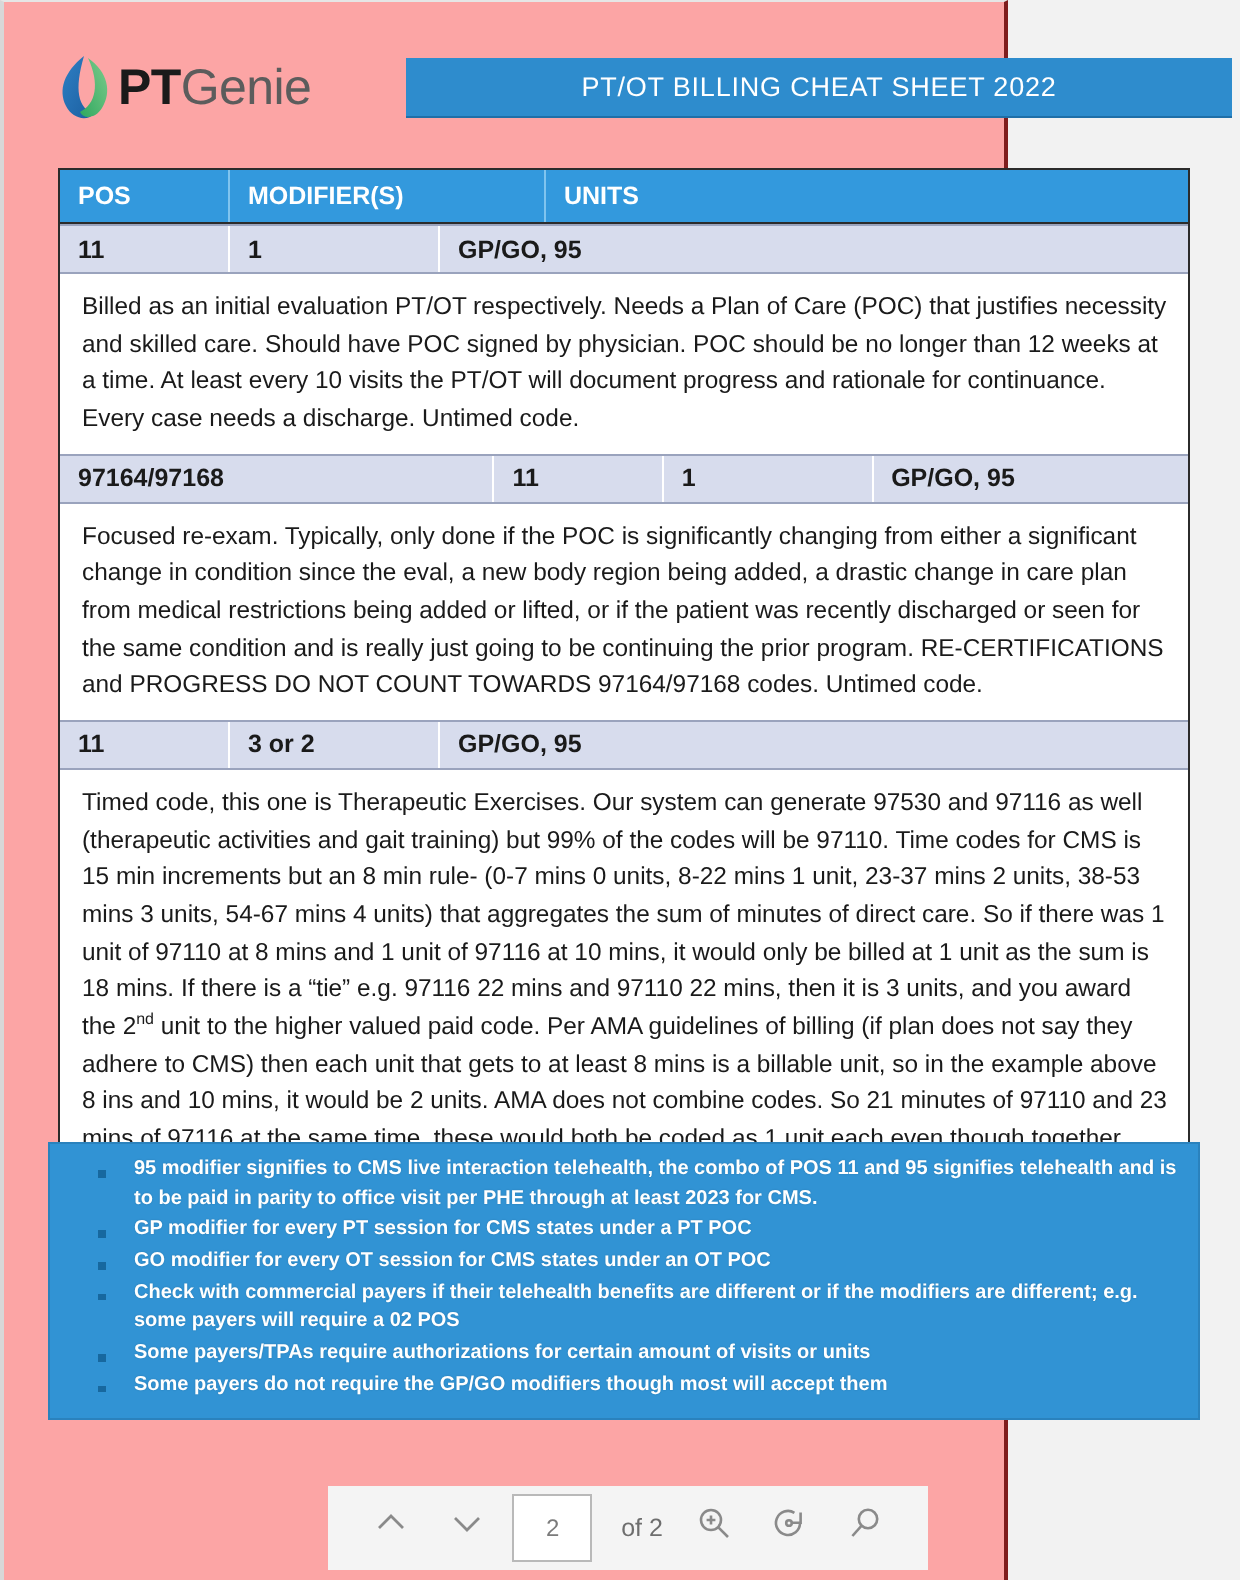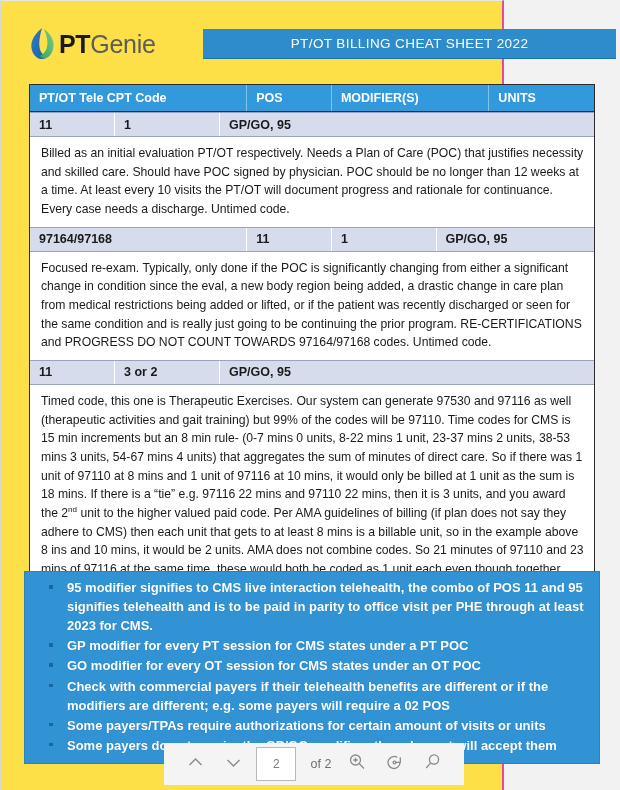--- a/index.html
+++ b/index.html
@@ -7,23 +7,23 @@
     margin: 0; padding: 0;
     width: 620px; height: 790px;
     background: #f2f2f2;
     font-family: "Liberation Sans", sans-serif;
     overflow: hidden;
   }
 
   #viewer {
     position: relative;
     width: 504px; height: 790px;
-    background: #fde047;
+    background: #fca5a5;
     border-left: 2px solid #d8d8d8;
-    border-right: 2px solid #ec4899;
+    border-right: 2px solid #7f1d1d;
     border-top: 1px solid #e6e6e6;
   }
 
   
   .header-row {
     position: absolute;
     left: 0; top: 14px;
     width: 620px; height: 58px;
     display: flex;
     align-items: center;
@@ -122,21 +122,21 @@
     width: 576px;
     background: #3193d4;
     border: 1px solid #2a82bd;
     padding: 6px 10px 7px 10px;
   }
   .bullet-panel ul { margin: 0; padding: 0; list-style: none; }
   .bullet-panel li {
     position: relative;
     color: #ffffff;
     font-weight: bold;
-    font-size: 13px;
+    font-size: 10px;
     line-height: 1.47;
     padding-left: 32px;
     margin-bottom: 1px;
     text-shadow: 0 0 1px rgba(0,0,0,0.18);
   }
   .bullet-panel li::before {
     content: "";
     position: absolute;
     left: 14px; top: 7px;
     width: 3.5px; height: 3.5px;
@@ -205,21 +205,20 @@
       <span class="logo-text">
         <span class="logo-pt">PT</span><span class="logo-genie">Genie</span>
       </span>
     </div>
     <div class="title-banner">PT/OT BILLING CHEAT SHEET 2022</div>
   </div>
 
   <div class="cheat-table">
 
     <div class="trow thead">
-      <div class="cell c1">PT/OT Tele CPT Code</div>
       <div class="cell c2">POS</div>
       <div class="cell c4">MODIFIER(S)</div>
       <div class="cell c3">UNITS</div>
     </div>
 
     <div class="trow coderow">
       <div class="cell c2">11</div>
       <div class="cell c3">1</div>
       <div class="cell c4">GP/GO, 95</div>
     </div>

